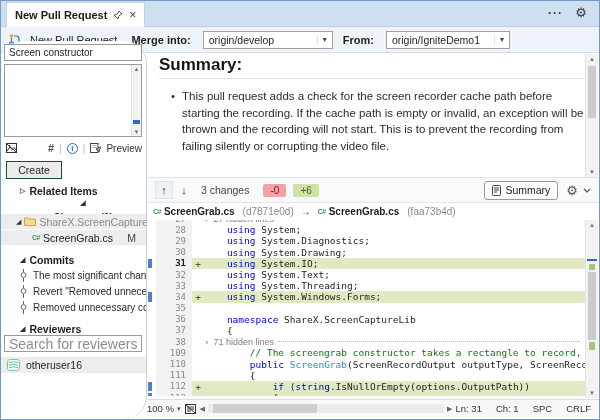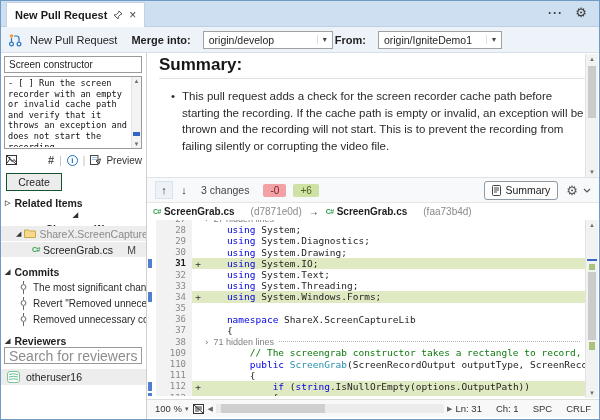--- a/index.html
+++ b/index.html
@@ -16,39 +16,39 @@
   .win-gear{position:absolute;right:12px;top:4px;font-size:13px;color:#3c3c3c;}
   
   .toolbar{position:absolute;left:0;top:26px;right:0;height:26px;background:#eef3f9;border-bottom:1px solid #d9dfe7;
            display:flex;align-items:center;font-size:11px;color:#1e1e1e;}
   .tb-label{margin-left:8px;white-space:nowrap;}
   .tb-bold{font-weight:bold;margin-left:14px;white-space:nowrap;}
   .combo{height:18px;background:#fff;border:1px solid #a0a0a0;display:flex;align-items:center;
          font-size:10.5px;padding-left:5px;margin-left:12px;color:#1e1e1e;}
   .combo .arr{margin-left:auto;width:15px;text-align:center;color:#444;font-size:8px;border-left:1px solid #e0e0e0;}
   
-  .sidebar{position:absolute;left:0;top:52px;width:146px;bottom:0;background:#fff;border-right:1px solid #cfcfcf;}
+  .sidebar{position:absolute;left:0;top:40px;width:146px;bottom:0;background:#fff;border-right:1px solid #cfcfcf;border-radius:23px;}
   .title-input{position:absolute;left:3px;top:3px;width:138px;height:17px;border:1px solid #9a9a9a;
                font-family:"Liberation Sans",sans-serif;font-size:10px;color:#1e1e1e;padding:0 4px;background:#fff;}
   .desc-box{position:absolute;left:3px;top:23px;width:138px;height:73px;border:1px solid #9a9a9a;background:#fff;}
   .desc-text{position:absolute;left:3px;top:1px;right:11px;bottom:1px;overflow:hidden;
              font-family:"DejaVu Sans Mono",monospace;font-size:8.6px;line-height:10.6px;color:#111;white-space:pre-wrap;}
   .desc-sb{position:absolute;right:0;top:0;width:10px;bottom:0;background:#f3f3f3;border-left:1px solid #e3e3e3;}
   .desc-sb .a{position:absolute;left:0;right:0;text-align:center;font-size:6px;color:#707070;}
   .desc-thumb{position:absolute;left:1px;right:1px;bottom:12px;height:4px;background:#3565c4;}
   .attach-ic{position:absolute;left:5px;top:98px;}
   .fmt-row{position:absolute;right:4px;top:101px;display:flex;align-items:center;gap:5px;font-size:10px;color:#555;}
   .fmt-sep{color:#bbb;}
   .hash-ic{font-size:11px;font-weight:bold;color:#555;}
   .info-ic{width:11px;height:11px;border:1px solid #1f6fc0;border-radius:50%;color:#1f6fc0;font-size:8px;
            font-weight:bold;display:flex;align-items:center;justify-content:center;}
   .prev-lab{color:#333;}
   .create-btn{position:absolute;left:5px;top:120px;width:56px;height:18px;background:#ececec;border:1px solid #14532d;
               font-size:10.5px;color:#1e1e1e;display:flex;align-items:center;justify-content:center;}
-  .sec{position:absolute;left:0;right:0;height:15px;display:flex;align-items:center;gap:4px;padding-left:4px;
+  .sec{position:absolute;left:0;right:0;height:15px;display:flex;align-items:center;gap:4px;padding-left:19px;
        font-size:10.5px;font-weight:bold;color:#1e1e1e;white-space:nowrap;overflow:hidden;}
   .tri-c{font-size:7px;color:#555;}
   .tri-e{font-size:7px;color:#333;}
   .trow{position:absolute;left:0;right:0;height:15px;display:flex;align-items:center;gap:3px;
         font-size:10.5px;white-space:nowrap;overflow:hidden;}
   .sel{background:#ededed;}
   .cs-badge{font-size:7px;font-weight:bold;color:#2e9e49;letter-spacing:-0.5px;flex:0 0 auto;}
   .commit-row{position:absolute;left:0;right:0;height:14px;display:flex;align-items:center;gap:5px;
               padding-left:18px;font-size:10px;color:#2a2a2a;white-space:nowrap;overflow:hidden;}
   .search-input{position:absolute;left:3px;top:294px;width:138px;height:17px;border:1px solid #9a9a9a;
@@ -79,21 +79,21 @@
   .b-add{margin-left:7px;background:#cfe2a5;color:#49611c;}
   .tb-spacer{flex:1;}
   .sum-btn{display:flex;align-items:center;gap:4px;border:1px solid #8f9aa5;border-radius:3px;height:19px;
            padding:0 7px;background:#fdfdfd;font-size:10.5px;color:#222;}
   .gear2{margin:0 5px 0 8px;font-size:13px;color:#555;}
   .chev{margin-right:8px;}
   
   .file-header{position:absolute;left:146px;right:14px;top:202px;height:17px;background:#fff;display:flex;
                align-items:center;font-size:10px;color:#1e1e1e;padding-left:6px;white-space:nowrap;overflow:hidden;}
   .fh-name{font-weight:bold;margin-left:3px;}
-  .fh-hash{color:#8a8a8a;margin-left:16px;text-align:center;}
+  .fh-hash{color:#8a8a8a;margin-left:8px;text-align:center;}
   .fh-arrow{margin:0 7px;color:#222;}
   
   .code-area{position:absolute;left:146px;right:14px;top:219px;bottom:23px;overflow:hidden;background:#fff;
              font-family:"DejaVu Sans Mono",monospace;font-size:9.5px;}
   .crow{display:flex;height:11.2px;align-items:center;}
   .crow.partial{margin-top:-7px;}
   .cm{width:9px;align-self:stretch;position:relative;flex:0 0 auto;}
   .cm.mk::after{content:"";position:absolute;left:1px;top:1px;bottom:1px;width:4px;background:#4f7fd0;}
   .cn{width:36px;flex:0 0 auto;align-self:stretch;background:#f2f2f2;color:#8a8a8a;font-size:9px;
       display:flex;align-items:center;justify-content:flex-end;padding-right:6px;}
@@ -102,21 +102,21 @@
   .cc{flex:1;white-space:pre;overflow:hidden;color:#1e1e1e;align-self:stretch;display:flex;align-items:center;}
   .crow.add .cpm,.crow.add .cc{background:#dfeac3;}
   .tk-k{color:#0000e0;} .tk-p{color:#1e1e1e;} .tk-ty{color:#2b91af;} .tk-c{color:#0c7a0c;}
   .cc.hid{color:#808080;}
   .hexp{color:#777;font-size:9px;margin-right:4px;}
   .htxt{color:#808080;font-size:9px;font-family:"Liberation Sans",sans-serif;}
   .hdash{flex:1;border-top:1px dotted #b5b5b5;margin:0 5px;}
   
   .status{position:absolute;left:146px;right:0;bottom:2px;height:18px;background:#f8f8f8;border-top:1px solid #ddd;
           display:flex;align-items:center;font-size:9.5px;color:#333;}
-  .zoom-combo{margin-left:8px;display:flex;align-items:center;gap:3px;}
+  .zoom-combo{margin-left:0;display:flex;align-items:center;gap:3px;}
   .zoom-arr{font-size:7px;color:#555;}
   .st-ic{margin-left:5px;}
   .hsb-arr{font-size:7px;color:#666;margin:0 3px;}
   .htrack{flex:1;height:9px;background:#ebebeb;position:relative;max-width:238px;}
   .hthumb{position:absolute;left:5px;width:104px;top:0;bottom:0;background:#cfcfcf;}
   .st-right{margin-left:auto;display:flex;gap:14px;margin-right:8px;}
 </style>
 </head>
 <body>
 
@@ -145,31 +145,30 @@
         <path d="M6 3 H8.5 A2.5 2.5 0 0 1 11 5.5 V8.5" stroke="#2b79c2" stroke-width="1.2" fill="none"></path>
         <circle cx="11" cy="11" r="1.9" fill="none" stroke="#2b79c2" stroke-width="1.2"></circle>
       </svg>
     </span>
     <span class="tb-label">New Pull Request</span>
     <span class="tb-bold">Merge into:</span>
     <div class="combo" style="width:130px;">
       <span>origin/develop</span>
       <span class="arr">▾</span>
     </div>
-    <span class="tb-bold" style="margin-left:2px;">From:</span>
+    <span class="tb-bold" style="margin-left:10px;">From:</span>
     <div class="combo" style="width:124px;">
       <span>origin/IgniteDemo1</span>
       <span class="arr">▾</span>
     </div>
   </div>
 
   <div class="sidebar">
     <input class="title-input" value="Screen constructor" style="">
     <div class="desc-box">
-      <div class="desc-text">- [ ] Run the screen recorder with an empty or invalid cache path and verify that it throws an exception and does not start the recording.</div>
       <div class="desc-sb">
         <span class="a" style="top:1px;">▲</span>
         <div class="desc-thumb"></div>
         <span class="a" style="bottom:1px;">▼</span>
       </div>
     </div>
     <span class="attach-ic">
       <svg width="11" height="10" viewBox="0 0 11 10">
           <rect x="0.5" y="0.5" width="10" height="9" fill="none" stroke="#333"></rect>
           <path d="M1 8 L4 4 L6 6.5 L8 4.5 L10 7" stroke="#333" fill="none"></path>

